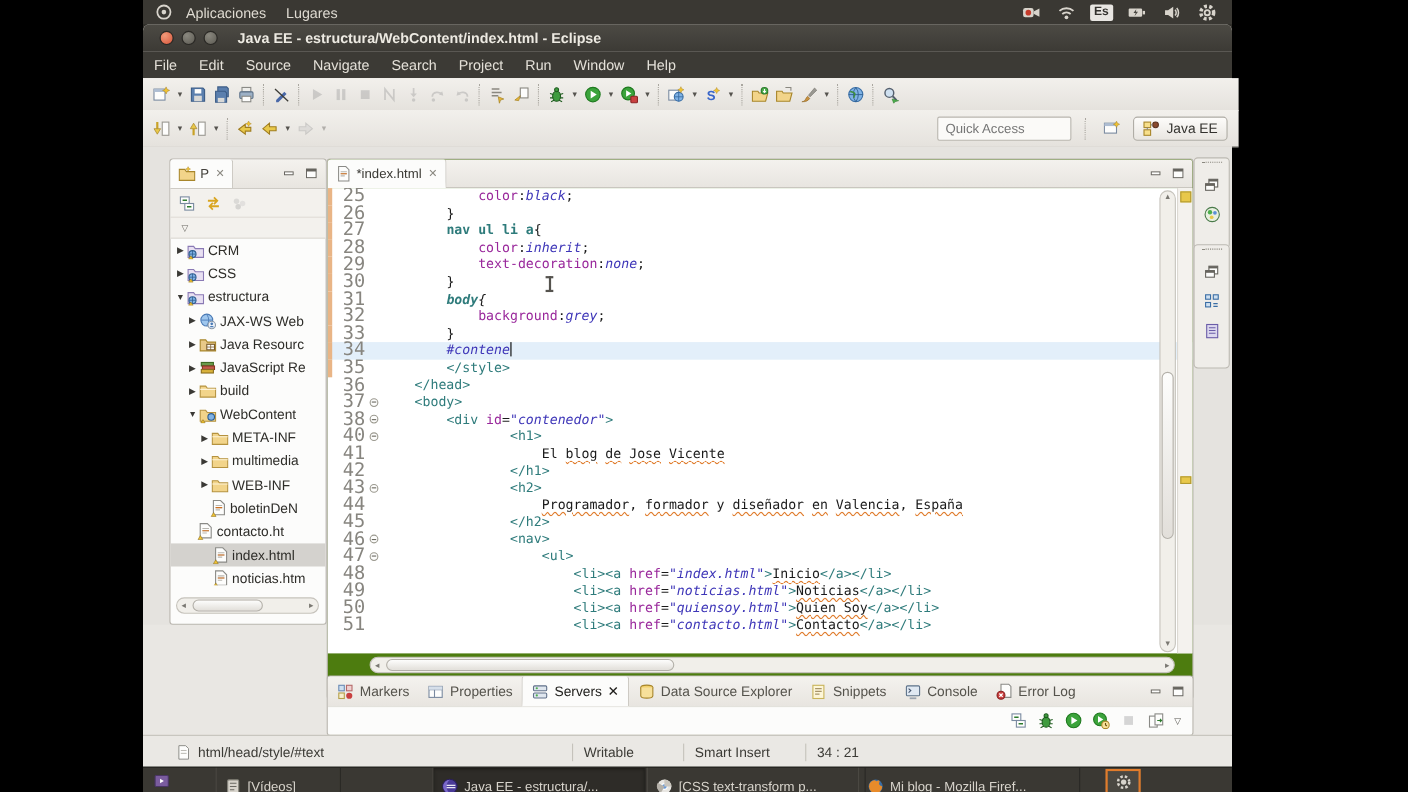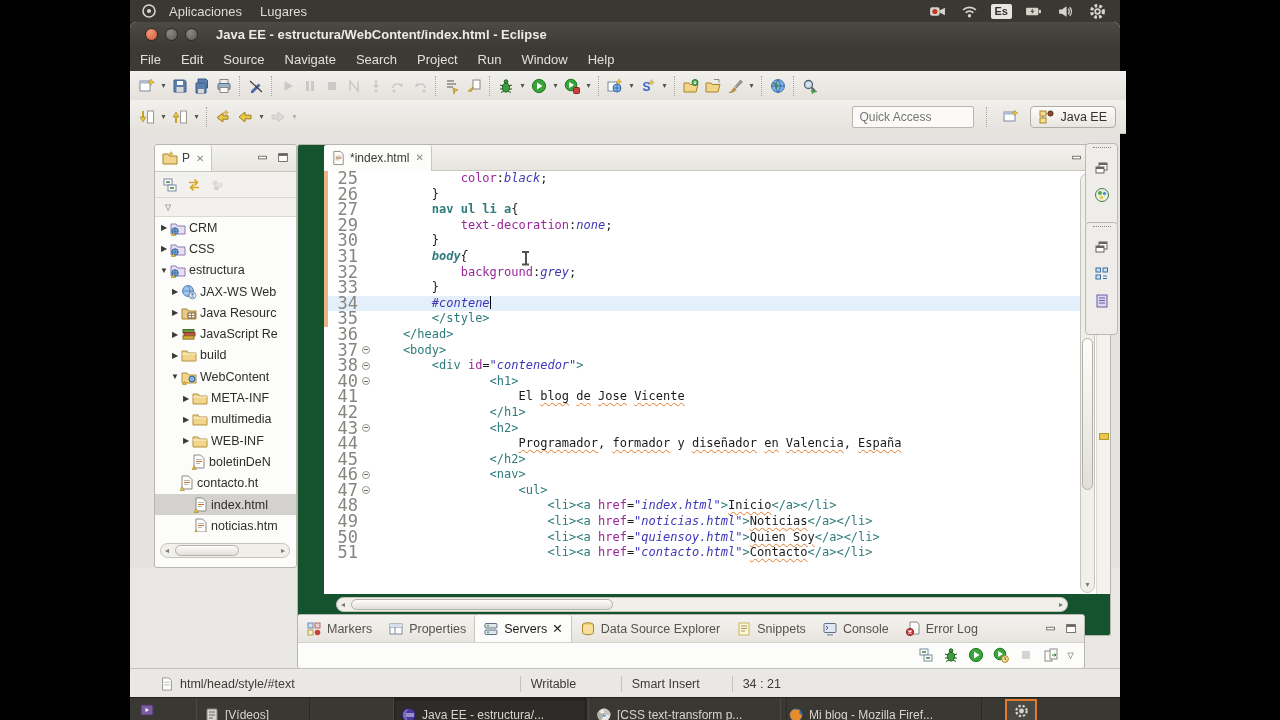--- a/index.html
+++ b/index.html
@@ -71,21 +71,21 @@
   .ticon{width:17px;height:16px;flex:none;display:inline-flex;}
   .ticon svg{width:16px;height:16px;}
   .tlabel{margin-left:3px;}
   
   .uscroll{position:absolute;background:#F1EFEA;border:1px solid #C6C3BC;border-radius:8px;
            display:flex;align-items:center;}
   .uscroll .thumb{background:linear-gradient(#FDFDFC,#E2DFDA);border:1px solid #B3B0A9;border-radius:7px;}
   .uarrow{color:#7A7872;font-size:8px;width:12px;text-align:center;flex:none;}
 
   
-  #editor{left:167px;top:122px;width:786px;height:490px;background:#14532d;padding-left:26px;}
+  #editor{left:167px;top:122px;width:786px;height:490px;background:#4d7c0f;}
   .etabrow{height:25px;display:flex;align-items:center;border-bottom:1px solid #C9C6BF;
            background:linear-gradient(#F4F2EE,#E8E5E0);border-radius:3px 3px 0 0;font-size:12px;color:#3A3934;}
   .ebody{position:relative;height:423px;overflow:hidden;background:#FFF;}
   .codeline{display:flex;height:15.6px;line-height:15.6px;font-family:"DejaVu Sans Mono",monospace;
             font-size:12px;white-space:pre;}
   .codeline.cur{background:#E3EFFA;}
   .chgbar{width:4px;flex:none;}
   .chgbar.on{background:#E9B586;}
   .lnum{width:30px;text-align:right;color:#87857F;flex:none;font-size:17px;padding-right:2px;}
   .foldc{width:14px;flex:none;position:relative;}
@@ -718,20 +718,21 @@
           </div>
 
           <div class="uscroll" style="right:15px;top:2px;width:13px;height:418px;flex-direction:column;">
             <span class="uarrow" style="height:12px">▴</span>
             <span class="thumb" style="width:9px;height:150px;margin-top:152px"></span>
             <span class="uarrow" style="margin-top:auto;height:12px">▾</span>
           </div>
         <div class="codeline"><span class="chgbar on"></span><span class="lnum">25</span><span class="foldc"></span><span class="ctext" style="padding-left: 12ch;"><span class="pr">color</span><span class="pl">:</span><span class="vl">black</span><span class="pl">;</span></span></div>
             <div class="codeline"><span class="chgbar on"></span><span class="lnum">26</span><span class="foldc"></span><span class="ctext" style="padding-left: 8ch;"><span class="pl">}</span></span></div>
             <div class="codeline"><span class="chgbar on"></span><span class="lnum">27</span><span class="foldc"></span><span class="ctext" style="padding-left: 8ch;"><span class="se">nav ul li a</span><span class="pl">{</span></span></div>
+            <div class="codeline"><span class="chgbar on"></span><span class="lnum">28</span><span class="foldc"></span><span class="ctext" style="padding-left: 12ch;"><span class="pr">color</span><span class="pl">:</span><span class="vl">inherit</span><span class="pl">;</span></span></div>
             <div class="codeline"><span class="chgbar on"></span><span class="lnum">29</span><span class="foldc"></span><span class="ctext" style="padding-left: 12ch;"><span class="pr">text-decoration</span><span class="pl">:</span><span class="vl">none</span><span class="pl">;</span></span></div>
             <div class="codeline"><span class="chgbar on"></span><span class="lnum">30</span><span class="foldc"></span><span class="ctext" style="padding-left: 8ch;"><span class="pl">}</span></span></div>
             <div class="codeline"><span class="chgbar on"></span><span class="lnum">31</span><span class="foldc"></span><span class="ctext" style="padding-left: 8ch; font-style: italic;"><span class="se">body</span><span class="pl">{</span></span></div>
             <div class="codeline"><span class="chgbar on"></span><span class="lnum">32</span><span class="foldc"></span><span class="ctext" style="padding-left: 12ch;"><span class="pr">background</span><span class="pl">:</span><span class="vl">grey</span><span class="pl">;</span></span></div>
             <div class="codeline"><span class="chgbar on"></span><span class="lnum">33</span><span class="foldc"></span><span class="ctext" style="padding-left: 8ch;"><span class="pl">}</span></span></div>
             <div class="codeline cur"><span class="chgbar on"></span><span class="lnum">34</span><span class="foldc"></span><span class="ctext" style="padding-left: 8ch;"><span class="vl">#contene</span><span class="caret"></span></span></div>
             <div class="codeline"><span class="chgbar on"></span><span class="lnum">35</span><span class="foldc"></span><span class="ctext" style="padding-left: 8ch;"><span class="tg">&lt;/style&gt;</span></span></div>
             <div class="codeline"><span class="chgbar"></span><span class="lnum">36</span><span class="foldc"></span><span class="ctext" style="padding-left: 4ch;"><span class="tg">&lt;/head&gt;</span></span></div>
             <div class="codeline"><span class="chgbar"></span><span class="lnum">37</span><span class="foldc"><span class="foldmark"></span></span><span class="ctext" style="padding-left: 4ch;"><span class="tg">&lt;body&gt;</span></span></div>
             <div class="codeline"><span class="chgbar"></span><span class="lnum">38</span><span class="foldc"><span class="foldmark"></span></span><span class="ctext" style="padding-left: 8ch;"><span class="tg">&lt;div </span><span class="at">id</span><span class="pl">=</span><span class="st">"contenedor"</span><span class="tg">&gt;</span></span></div>

